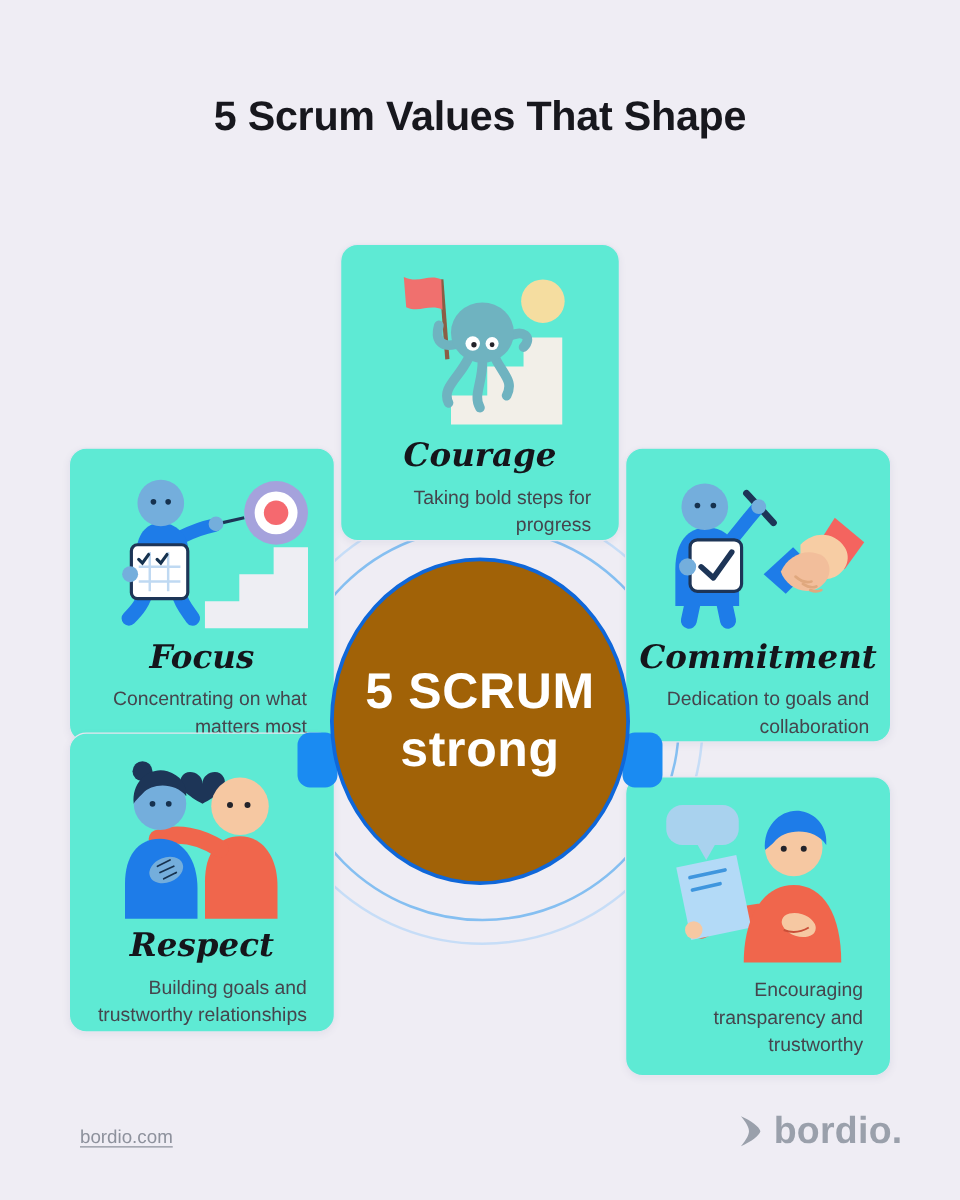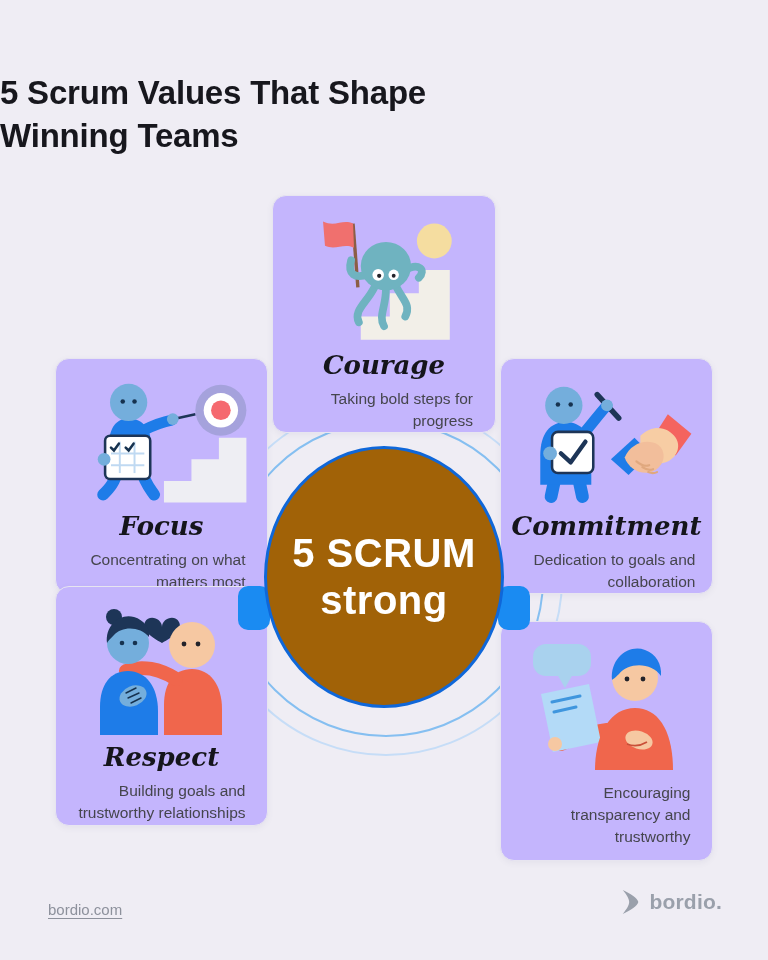--- a/index.html
+++ b/index.html
@@ -8,21 +8,21 @@
     background:#EFEDF4;
     font-family:"Liberation Sans", sans-serif;
     position:relative;
     overflow:hidden;
   }
   #page{position:relative;width:768px;height:960px;}
 
   
   .page-title{
     position:absolute;top:50px;left:0;right:0;
-    text-align:left;
+    text-align:center;
     font-size:33px;font-weight:700;color:#17171D;
     line-height:1.30;letter-spacing:-0.2px;
   }
   .page-title span{display:block;}
 
   
   .ring{position:absolute;border-radius:50%;background:transparent;z-index:1;}
   .ring-inner{width:312px;height:312px;left:228px;top:421px;border:2px solid #85BFF1;}
   .ring-outer{width:350px;height:350px;left:209px;top:402px;border:2px solid #C6DDF7;}
 
@@ -38,21 +38,21 @@
     background:#a16207;border:3px solid #0F67D9;border-radius:50%;
     box-sizing:border-box;z-index:4;
     display:flex;flex-direction:column;align-items:center;justify-content:center;
   }
   .center-circle .line{
     color:#FFFFFF;font-size:40px;font-weight:700;line-height:1.18;letter-spacing:0.5px;
   }
 
   
   .card{
-    position:absolute;background:#c4b5fd;
+    position:absolute;background:#5eead4;
     border:1px solid #E7E5F0;border-radius:14px;
     box-shadow:0 2px 6px rgba(90,90,130,0.07);
     box-sizing:border-box;z-index:2;
     display:flex;flex-direction:column;align-items:center;
     text-align:center;padding-top:14px;
   }
   .card-courage{left:272px;top:195px;width:224px;height:238px;}
   .card-focus{left:55px;top:358px;width:213px;height:236px;}
   .card-commitment{left:500px;top:358px;width:213px;height:236px;}
   .card-respect{left:55px;top:586px;width:213px;height:240px;}
@@ -63,40 +63,39 @@
     font-family:"DejaVu Serif", serif;font-style:italic;font-weight:700;
     font-size:26px;color:#15151B;margin-top:4px;line-height:1.1;
   }
   .card-desc{
     font-size:15.5px;color:#45454D;line-height:1.42;margin-top:8px;max-width:178px;text-align:right;
   }
   .card-respect .card-desc, .card-openness .card-desc, .card-focus .card-desc{max-width:168px;}
 
   
   .footer-link{
-    position:absolute;left:48px;top:901px;
+    position:absolute;left:64px;top:901px;
     font-size:15px;color:#8D919C;text-decoration:underline;
     text-underline-offset:3px;
   }
   .brand{
     position:absolute;right:46px;top:888px;
     display:flex;align-items:center;gap:7px;
   }
   .brand-text{
-    font-size:21px;font-weight:700;color:#9AA0AB;letter-spacing:0.2px;
+    font-size:30px;font-weight:700;color:#9AA0AB;letter-spacing:0.2px;
   }
 </style>
 </head>
 <body>
 
 <div id="page">
 
   <h1 class="page-title">
     <span>5 Scrum Values That Shape</span>
-    <span>Winning Teams</span>
   </h1>
 
   <div class="ring ring-outer"></div>
   <div class="ring ring-inner"></div>
 
   <div class="center-tab left"></div>
   <div class="center-tab right"></div>
   <div class="center-circle">
     <div class="line">5 SCRUM</div>
     <div class="line">strong</div>

